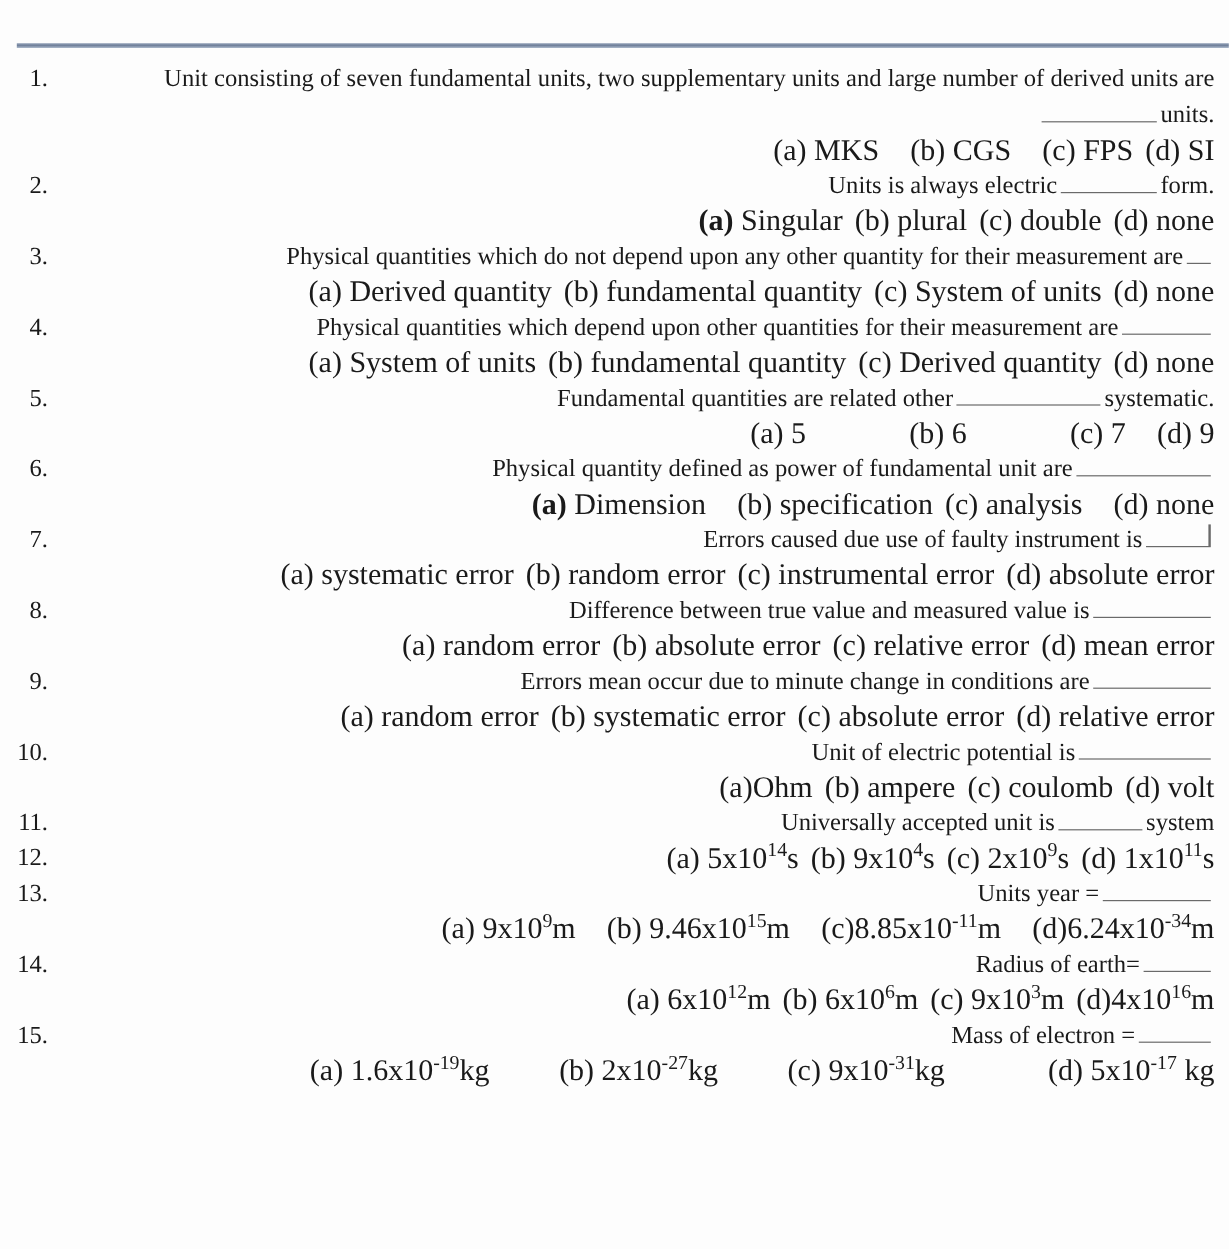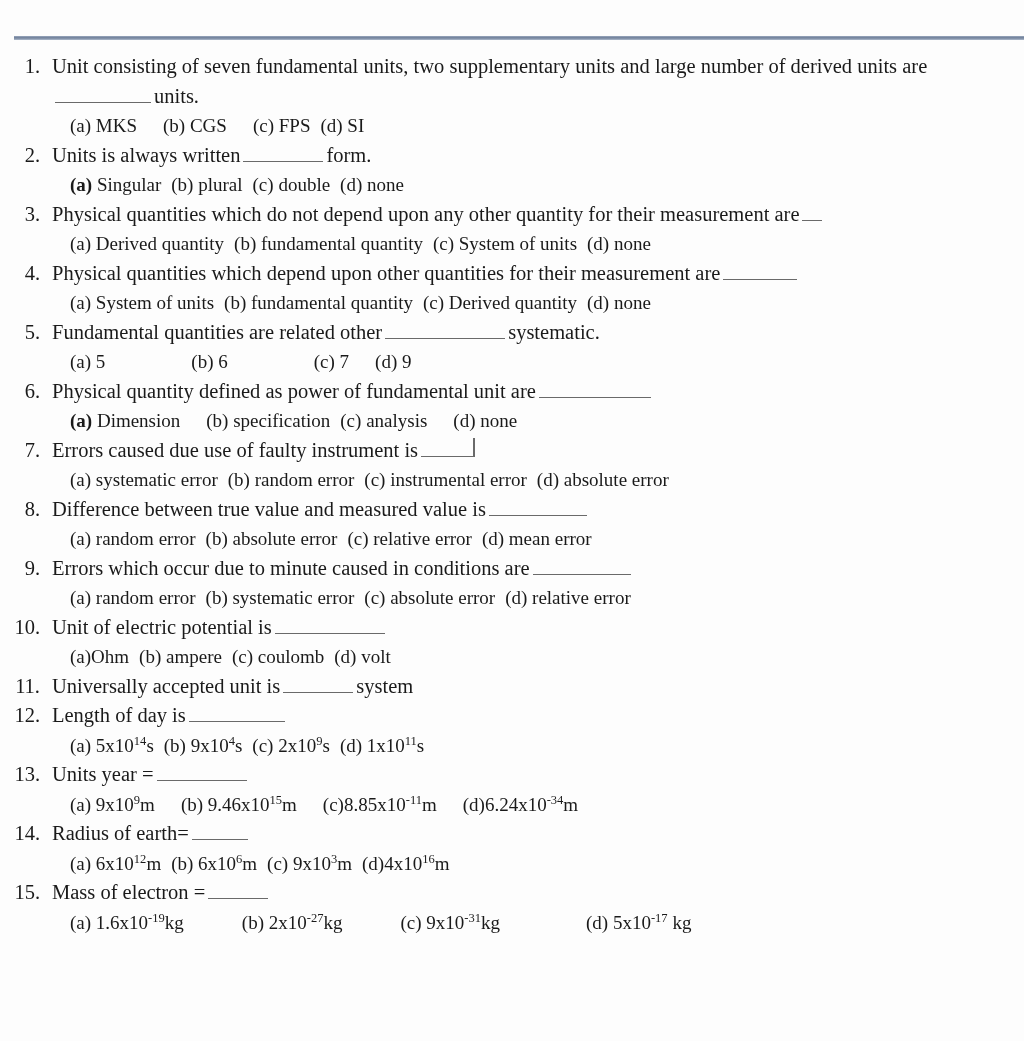--- a/index.html
+++ b/index.html
@@ -47,27 +47,28 @@
     min-width: 52px;
     text-align: right;
     padding-right: 12px;
     box-sizing: border-box;
     font-size: 20.5px;
     line-height: 29.5px;
   }
   .q-body {
     flex: 1;
     padding-right: 12px;
+    text-align: right;
   }
   .stem {
     font-size: 20.5px;
     line-height: 29.5px;
   }
   .opts {
-    font-size: 19px;
+    font-size: 25px;
     line-height: 29.5px;
     white-space: pre;
     margin-left: 18px;
   }
   .opts.wrap { white-space: normal; }
   .bold { font-weight: bold; }
   .blank {
     display: inline-block;
     border-bottom: 1.6px solid #6a6a6a;
     vertical-align: baseline;
@@ -105,21 +106,21 @@
       <div class="q">
         <div class="q-num">1.</div>
         <div class="q-body">
           <div class="stem"><span>Unit consisting of seven fundamental units, two supplementary units and large number of derived units are</span><span class="blank" style="width: 96px;"></span><span>units.</span></div>
           <div class="opts"><span><span>(a)</span> <span>MKS</span></span><span class="sp-md"></span><span><span>(b)</span> <span>CGS</span></span><span class="sp-md"></span><span><span>(c)</span> <span>FPS</span></span><span class="sp-sm"></span><span><span>(d)</span> <span>SI</span></span></div>
         </div>
       </div>
       <div class="q">
         <div class="q-num">2.</div>
         <div class="q-body">
-          <div class="stem"><span>Units is always written</span><span class="blank" style="width: 80px;"></span><span>form.</span></div>
+          <div class="stem"><span>Units is always electric</span><span class="blank" style="width: 80px;"></span><span>form.</span></div>
           <div class="opts"><span><span class="bold">(a)</span> <span>Singular</span></span><span class="sp-sm"></span><span><span>(b)</span> <span>plural</span></span><span class="sp-sm"></span><span><span>(c)</span> <span>double</span></span><span class="sp-sm"></span><span><span>(d)</span> <span>none</span></span></div>
         </div>
       </div>
       <div class="q">
         <div class="q-num">3.</div>
         <div class="q-body">
           <div class="stem"><span>Physical quantities which do not depend upon any other quantity for their measurement are</span><span class="blank" style="width: 20px;"></span></div>
           <div class="opts wrap"><span><span>(a)</span> <span>Derived quantity</span></span><span class="sp-sm"></span><span><span>(b)</span> <span>fundamental quantity</span></span><span class="sp-sm"></span><span><span>(c)</span> <span>System of units</span></span><span class="sp-sm"></span><span><span>(d)</span> <span>none</span></span></div>
         </div>
       </div>
@@ -154,41 +155,40 @@
       <div class="q">
         <div class="q-num">8.</div>
         <div class="q-body">
           <div class="stem"><span>Difference between true value and measured value is</span><span class="blank" style="width: 98px;"></span></div>
           <div class="opts"><span><span>(a)</span> <span>random error</span></span><span class="sp-sm"></span><span><span>(b)</span> <span>absolute error</span></span><span class="sp-sm"></span><span><span>(c)</span> <span>relative error</span></span><span class="sp-sm"></span><span><span>(d)</span> <span>mean error</span></span></div>
         </div>
       </div>
       <div class="q">
         <div class="q-num">9.</div>
         <div class="q-body">
-          <div class="stem"><span>Errors which occur due to minute caused in conditions are</span><span class="blank" style="width: 98px;"></span></div>
+          <div class="stem"><span>Errors mean occur due to minute change in conditions are</span><span class="blank" style="width: 98px;"></span></div>
           <div class="opts"><span><span>(a)</span> <span>random error</span></span><span class="sp-sm"></span><span><span>(b)</span> <span>systematic error</span></span><span class="sp-sm"></span><span><span>(c)</span> <span>absolute error</span></span><span class="sp-sm"></span><span><span>(d)</span> <span>relative error</span></span></div>
         </div>
       </div>
       <div class="q">
         <div class="q-num">10.</div>
         <div class="q-body">
           <div class="stem"><span>Unit of electric potential is</span><span class="blank" style="width: 110px;"></span></div>
           <div class="opts"><span><span>(a)</span><span>Ohm</span></span><span class="sp-sm"></span><span><span>(b)</span> <span>ampere</span></span><span class="sp-sm"></span><span><span>(c)</span> <span>coulomb</span></span><span class="sp-sm"></span><span><span>(d)</span> <span>volt</span></span></div>
         </div>
       </div>
       <div class="q">
         <div class="q-num">11.</div>
         <div class="q-body">
           <div class="stem"><span>Universally accepted unit is</span><span class="blank" style="width: 70px;"></span><span>system</span></div>
         </div>
       </div>
       <div class="q">
         <div class="q-num">12.</div>
         <div class="q-body">
-          <div class="stem"><span>Length of day is</span><span class="blank" style="width: 96px;"></span></div>
           <div class="opts"><span><span>(a)</span> <span>5x10</span><sup>14</sup><span>s</span></span><span class="sp-sm"></span><span><span>(b)</span> <span>9x10</span><sup>4</sup><span>s</span></span><span class="sp-sm"></span><span><span>(c)</span> <span>2x10</span><sup>9</sup><span>s</span></span><span class="sp-sm"></span><span><span>(d)</span> <span>1x10</span><sup>11</sup><span>s</span></span></div>
         </div>
       </div>
       <div class="q">
         <div class="q-num">13.</div>
         <div class="q-body">
           <div class="stem"><span>Units year =</span><span class="blank" style="width: 90px;"></span></div>
           <div class="opts"><span><span>(a)</span> <span>9x10</span><sup>9</sup><span>m</span></span><span class="sp-md"></span><span><span>(b)</span> <span>9.46x10</span><sup>15</sup><span>m</span></span><span class="sp-md"></span><span><span>(c)</span><span>8.85x10</span><sup>-11</sup><span>m</span></span><span class="sp-md"></span><span><span>(d)</span><span>6.24x10</span><sup>-34</sup><span>m</span></span></div>
         </div>
       </div>

